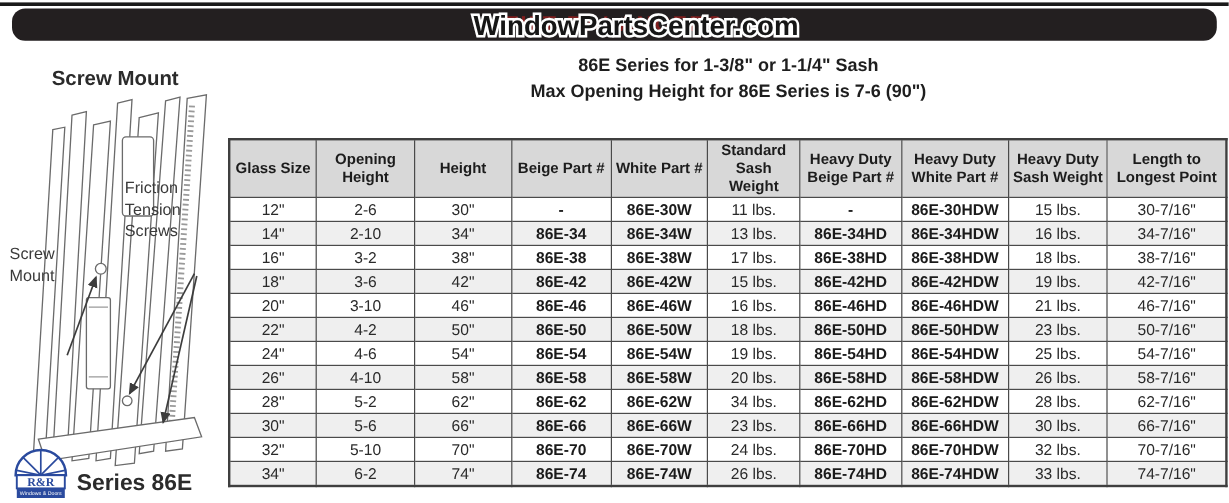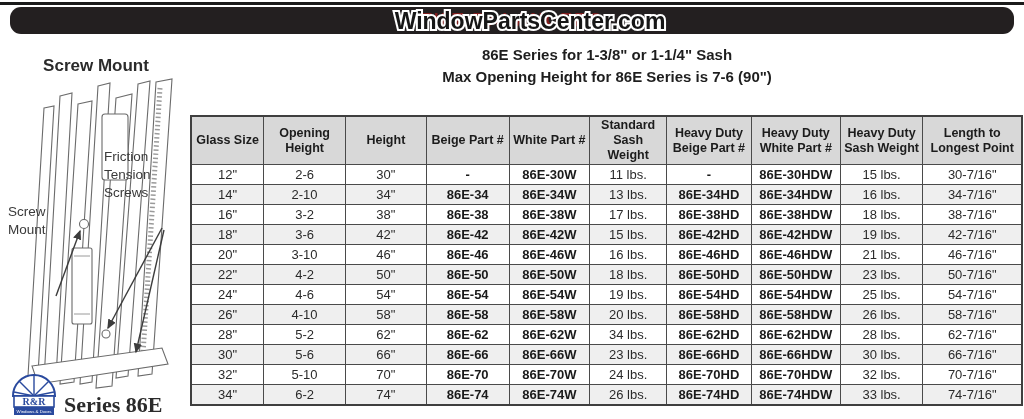--- a/index.html
+++ b/index.html
@@ -27,21 +27,21 @@
   .diagram-title { position:absolute; left:0; top:56px; width:192px; text-align:center;
                    font-weight:bold; font-size:17px; color:#2b2b2b; }
   .diagram-svg { position:absolute; left:14px; top:76px; width:172px; height:316px; }
   .diag-label { position:absolute; font-size:13.5px; color:#3a3a3a; white-space:pre-line;
                 line-height:18px; }
   .label-friction { left:104px; top:112px;margin-top:36px; }
   .label-screw { left:8px; top:203px; }
 
   .logo-svg { position:absolute; left:10px; top:371px; width:48px; height:45px; }
   .series-caption { position:absolute; left:64px; top:392px; font-weight:bold;
-                    font-size:22px; color:#2b2b2b;font-family:Liberation Serif, serif; }
+                    font-size:19px; color:#2b2b2b; }
 
   
   .spec-table { position:absolute; left:190px; top:115px; width:833px;
                 border-collapse:collapse; table-layout:fixed;
                 border:2px solid #3f3f3f; }
   .spec-table th, .spec-table td { border:1px solid #4a4a4a; text-align:center;
                 vertical-align:middle; overflow:hidden; }
   .spec-table th { background:#d8d8d8; font-weight:bold; font-size:12.5px;
                 color:#1c1c1c; height:40px; line-height:15px; padding:1px 2px; }
   .spec-table td { height:20px; font-size:13px; color:#2a2a2a; padding:0 1px;

